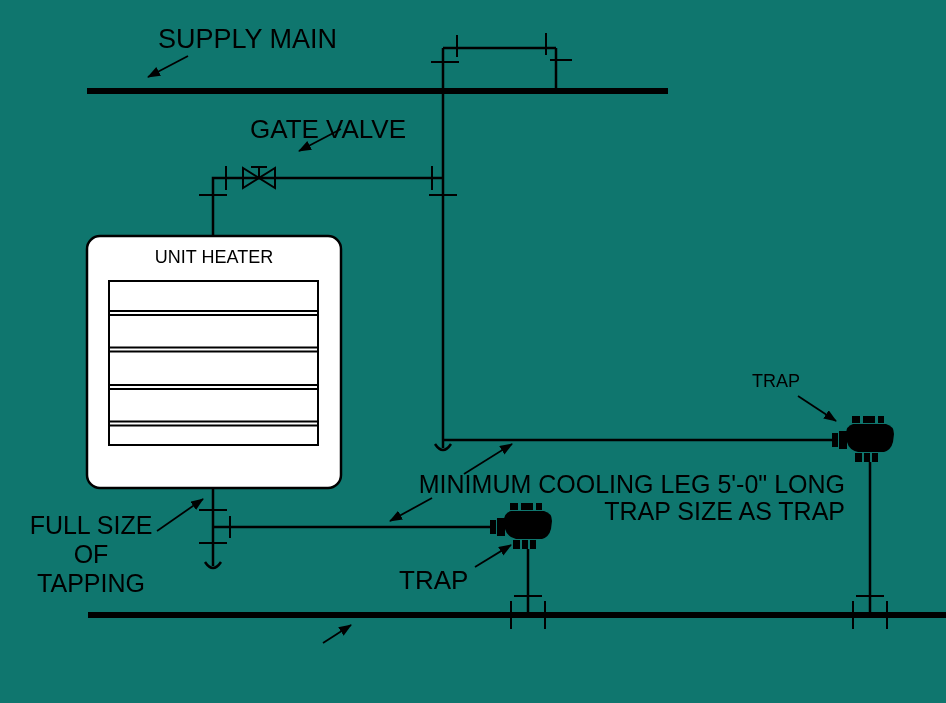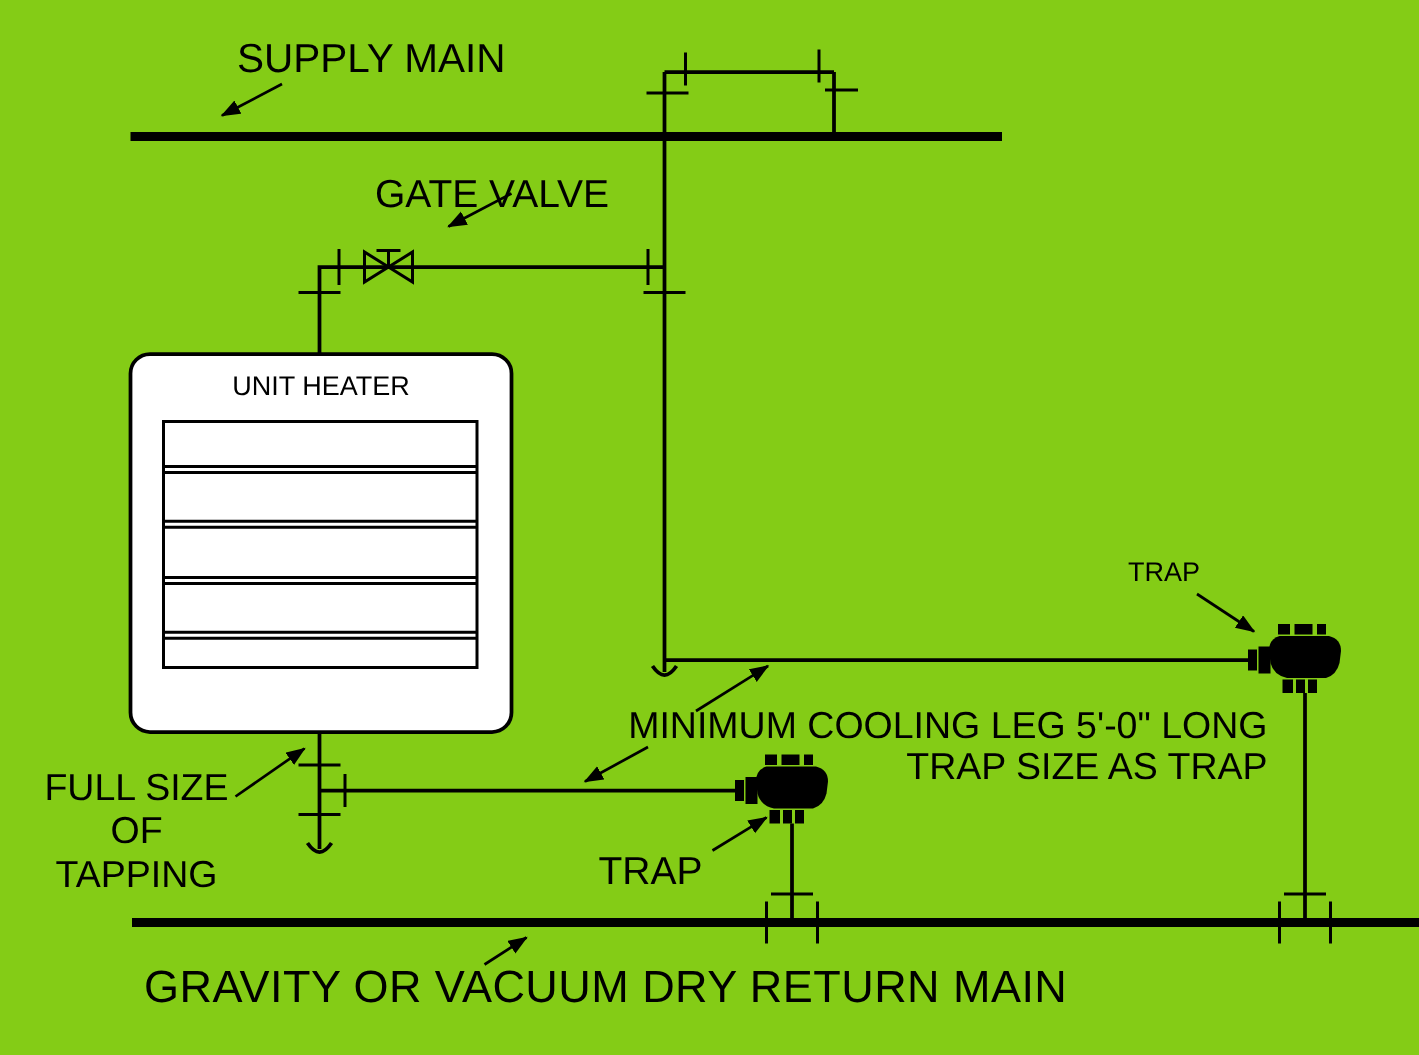--- a/index.html
+++ b/index.html
@@ -1,19 +1,19 @@
 <!DOCTYPE html>
 <html><head>
 <meta charset="utf-8">
 <style>
   html,body{margin:0;padding:0;background:#ffffff;}
   #stage{
     position:relative;
     width:946px;height:703px;
-    background:#84cc16;
+    background:#0f766e;
     overflow:hidden;
     font-family:"Liberation Sans", sans-serif;
     color:#000;
   }
   #linework{position:absolute;left:0;top:0;}
   .label{
     position:absolute;
     line-height:1;
     white-space:nowrap;
     color:#000;
@@ -157,15 +157,14 @@
 
   <div class="label lbl-unitheater">UNIT HEATER</div>
 
   <div class="label lbl-cooling">
     <div>MINIMUM COOLING LEG 5'-0" LONG</div>
     <div>TRAP SIZE AS TRAP</div>
   </div>
 
   <div class="label lbl-traplow">TRAP</div>
   <div class="label lbl-trapup">TRAP</div>
-  <div class="label lbl-return">GRAVITY OR VACUUM DRY RETURN MAIN</div>
 
 </div>
 
 </body></html>

